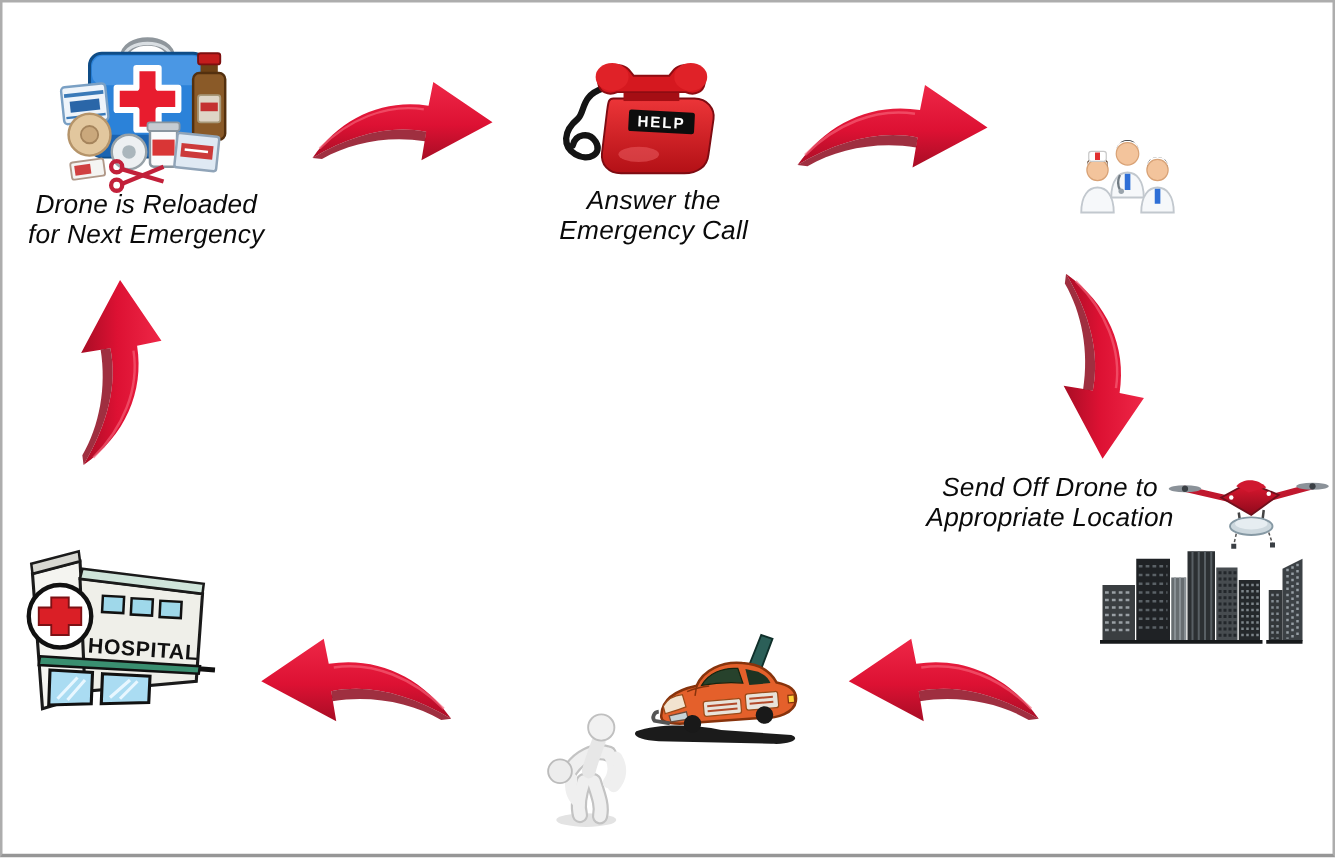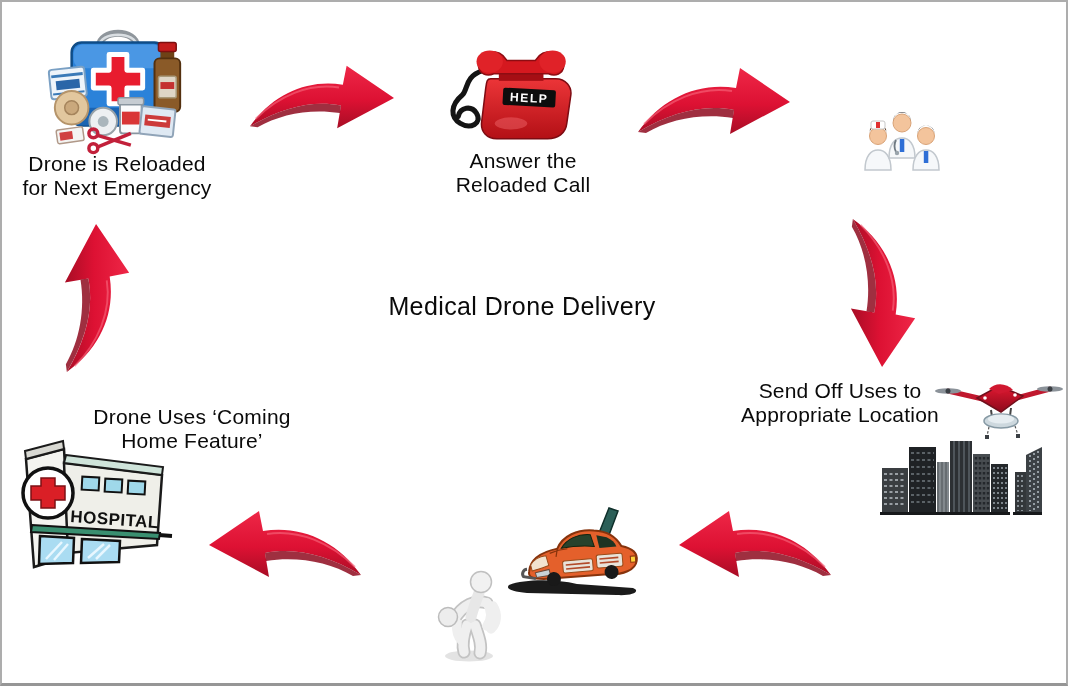--- a/index.html
+++ b/index.html
@@ -3,21 +3,21 @@
 <meta charset="utf-8">
 <style>
   html,body{margin:0;padding:0;background:#fff;}
   #canvas{
     position:relative;width:1068px;height:686px;box-sizing:border-box;
     background:#ffffff;border:2px solid #adadad;border-bottom:3px solid #969696;
     overflow:hidden;font-family:"Liberation Sans",sans-serif;
   }
   .label{
     position:absolute;color:#0a0a0a;font-size:21px;line-height:24px;
-    text-align:center;white-space:pre-line;letter-spacing:0.2px;
+    text-align:center;white-space:pre-line;letter-spacing:0.2px;font-style:italic;
   }
   #title{
     position:absolute;left:350px;top:290px;width:340px;text-align:center;
     color:#0a0a0a;font-size:25px;letter-spacing:0.4px;
   }
   svg.icon,svg.arrow{position:absolute;overflow:visible;}
   svg text{font-family:"Liberation Sans",sans-serif;}
   .arrow-down{transform:rotate(90deg);}
   .arrow-up{transform:scaleX(-1) rotate(-90deg);}
   .arrow-left{transform:scaleX(-1);}
@@ -43,21 +43,20 @@
         <stop offset="1" stop-color="#8e0a1c"></stop>
       </linearGradient>
       <symbol id="swooshArrow" viewBox="0 0 160 76">
         <path d="M4 70 C28 36 64 20 102 26 L106 6 L156 40 L96 72 L100 48 C70 42 38 50 4 70 Z" fill="url(#arrowGrad)"></path>
         <path d="M4 70 C38 50 70 42 100 48 L99 56 C68 51 36 57 12 71 Z" fill="#8e0a1e" opacity="0.85"></path>
         <path d="M10 62 C34 38 66 24 98 29" stroke="#f8697f" stroke-width="2" fill="none" opacity="0.6"></path>
       </symbol>
     </defs>
   </svg>
 
-  <div id="title">Medical Drone Delivery</div>
 
   <svg class="icon" style="left:42px;top:20px;width:148px;height:130px" viewBox="0 0 150 130">
     <rect x="30" y="70" width="40" height="11" fill="#e7d2ac" stroke="#bfa076" stroke-width="1.5"></rect>
     <path d="M56 24 C56 6 94 6 94 24" fill="none" stroke="#8f969c" stroke-width="7"></path>
     <path d="M56 24 C56 8 94 8 94 24" fill="none" stroke="#d9dee2" stroke-width="2.5"></path>
     <rect x="28" y="20" width="94" height="84" rx="10" fill="#2b82d9" stroke="#0f4c86" stroke-width="2.5"></rect>
     <rect x="30" y="22" width="90" height="24" rx="9" fill="#4a97e4"></rect>
     <rect x="28" y="86" width="94" height="18" rx="8" fill="#1b64b2"></rect>
     <path d="M66 32 h18 v16 h16 v18 h-16 v16 h-18 v-16 h-16 v-18 h16 Z" fill="#e81c2e" stroke="#ffffff" stroke-width="5" stroke-linejoin="round"></path>
     <g transform="rotate(-6 24 60)">
@@ -116,21 +115,21 @@
     <path d="M38 24 C36 12 54 5 62 13 L66 18 L94 18 L98 13 C106 5 124 12 122 24 C121 31 114 34 107 31 L53 31 C46 34 39 31 38 24 Z" fill="#d5181f" stroke="#8e0c12" stroke-width="1.5"></path>
     <ellipse cx="49" cy="19" rx="13" ry="11" fill="#e02228"></ellipse>
     <ellipse cx="111" cy="19" rx="13" ry="11" fill="#e02228"></ellipse>
     <ellipse cx="70" cy="80" rx="16" ry="6" fill="#f26a6e" opacity="0.45"></ellipse>
     <g transform="rotate(3 88 54)">
       <rect x="62" y="46" width="52" height="17" rx="2" fill="#0d0d0d"></rect>
       <text x="88" y="59" text-anchor="middle" font-size="12" font-weight="bold" letter-spacing="1.5" fill="#ffffff">HELP</text>
     </g>
   </svg>
   <div class="label" style="left:413px;top:147px;width:216px">Answer the
-Reloaded Call</div>
+Emergency Call</div>
 
   <svg class="arrow" style="left:630px;top:60px;width:164px;height:76px" viewBox="0 0 160 76">
       <use href="#swooshArrow"></use>
     </svg>
 
   <svg class="icon" style="left:858px;top:104px;width:84px;height:68px" viewBox="0 0 84 68">
     <g>
       <path d="M5 64 C5 50 11 44 18 44 C25 44 31 50 31 64 Z" fill="#f6f8fa" stroke="#c2c8ce" stroke-width="1.5"></path>
       <circle cx="18" cy="30" r="8.5" fill="#f3c49c" stroke="#d9a377" stroke-width="1"></circle>
       <path d="M9.5 28 A8.5 8.5 0 0 1 26.5 28 L26 23 A9 6 0 0 0 10 23 Z" fill="#5a3a22"></path>
@@ -187,21 +186,21 @@
     <path d="M96 18 V72 M100 18 V72 M104 18 V72 M108 18 V72" stroke="#23272b" stroke-width="2.4" stroke-dasharray="2.4 2.6"></path>
     <rect x="111" y="25" width="17" height="49" fill="#24282b"></rect>
     <path d="M114 28 V72 M118 28 V72 M122 28 V72 M126 28 V72" stroke="#7d858b" stroke-width="2" stroke-dasharray="2 3"></path>
     <rect x="0" y="73" width="130" height="3" fill="#17191b"></rect>
     <rect x="135" y="33" width="11" height="41" fill="#33373a"></rect>
     <path d="M138 36 V72 M142 36 V72" stroke="#858d93" stroke-width="2" stroke-dasharray="2 3"></path>
     <path d="M146 16 L162 8 L162 74 L146 74 Z" fill="#3c4145"></path>
     <path d="M150 16 V72 M154 14 V72 M158 12 V72" stroke="#969ea4" stroke-width="2" stroke-dasharray="2 3"></path>
     <rect x="133" y="73" width="29" height="3" fill="#17191b"></rect>
   </svg>
-  <div class="label" style="left:732px;top:377px;width:212px">Send Off Uses to
+  <div class="label" style="left:732px;top:377px;width:212px">Send Off Drone to
 Appropriate Location</div>
 
   <svg class="arrow arrow-left" style="left:668px;top:503px;width:170px;height:76px" viewBox="0 0 160 76">
       <use href="#swooshArrow"></use>
     </svg>
 
   <svg class="icon" style="left:503px;top:503px;width:152px;height:98px" viewBox="0 0 152 98">
     <path d="M4 80 C20 74 50 74 72 79 L128 83 C136 86 128 91 112 90 L22 88 C8 87 0 84 4 80 Z" fill="#1b1b1b"></path>
     <g>
       <path d="M98 56 L94 28 L104 3 L113 6 L104 30 L106 54 Z" fill="#2b5f58" stroke="#0f2f2a" stroke-width="1.5"></path>
@@ -262,20 +261,18 @@
     <path d="M31 49 h14 v8 h10 v14 h-10 v8 h-14 v-8 h-10 v-14 h10 Z" fill="#da1f26" stroke="#7d1014" stroke-width="1.5"></path>
     <text x="60" y="93" font-size="17" font-weight="bold" fill="#111111" letter-spacing="0.5" transform="rotate(4 60 93)">HOSPITAL</text>
     <path d="M22 96 L150 104 L149 110 L21 103 Z" fill="#3a8f70" stroke="#111111" stroke-width="2"></path>
     <path d="M149 106 L162 107" stroke="#111111" stroke-width="4"></path>
     <g fill="#aadcf2" stroke="#111111" stroke-width="2.5">
       <path d="M30 107 L64 109 L63 134 L29 135 Z"></path>
       <path d="M72 110 L110 112 L109 133 L71 134 Z"></path>
     </g>
     <path d="M36 130 L52 113 M44 131 L58 115 M78 129 L94 115 M86 130 L100 116" stroke="#e8f7ff" stroke-width="2.5" fill="none"></path>
   </svg>
-  <div class="label" style="left:82px;top:403px;width:216px">Drone Uses ‘Coming
-Home Feature’</div>
 
   <svg class="arrow arrow-up" style="left:16px;top:259px;width:160px;height:74px" viewBox="0 0 160 76">
       <use href="#swooshArrow"></use>
     </svg>
 
 </div>
 
 </body></html>

